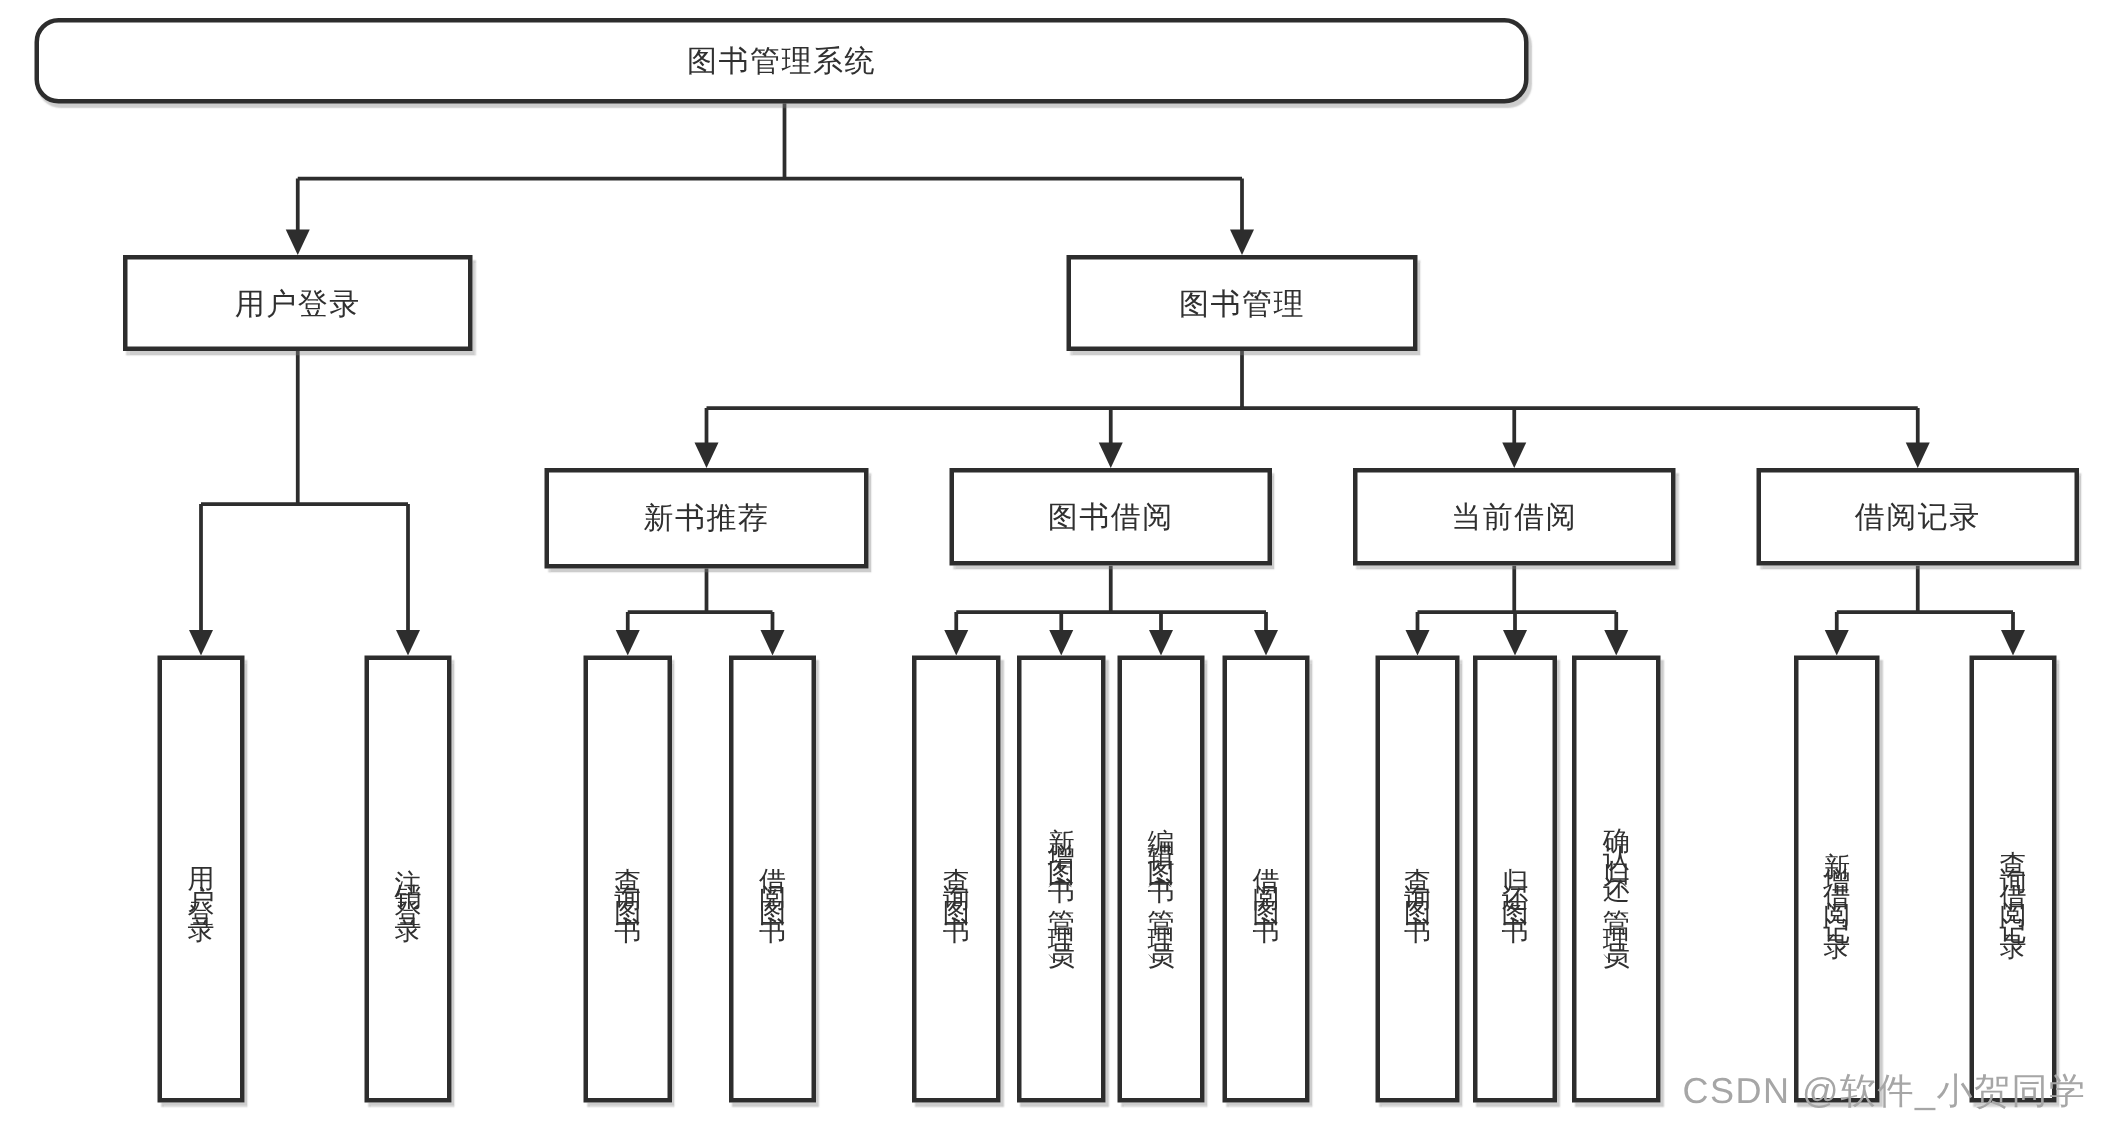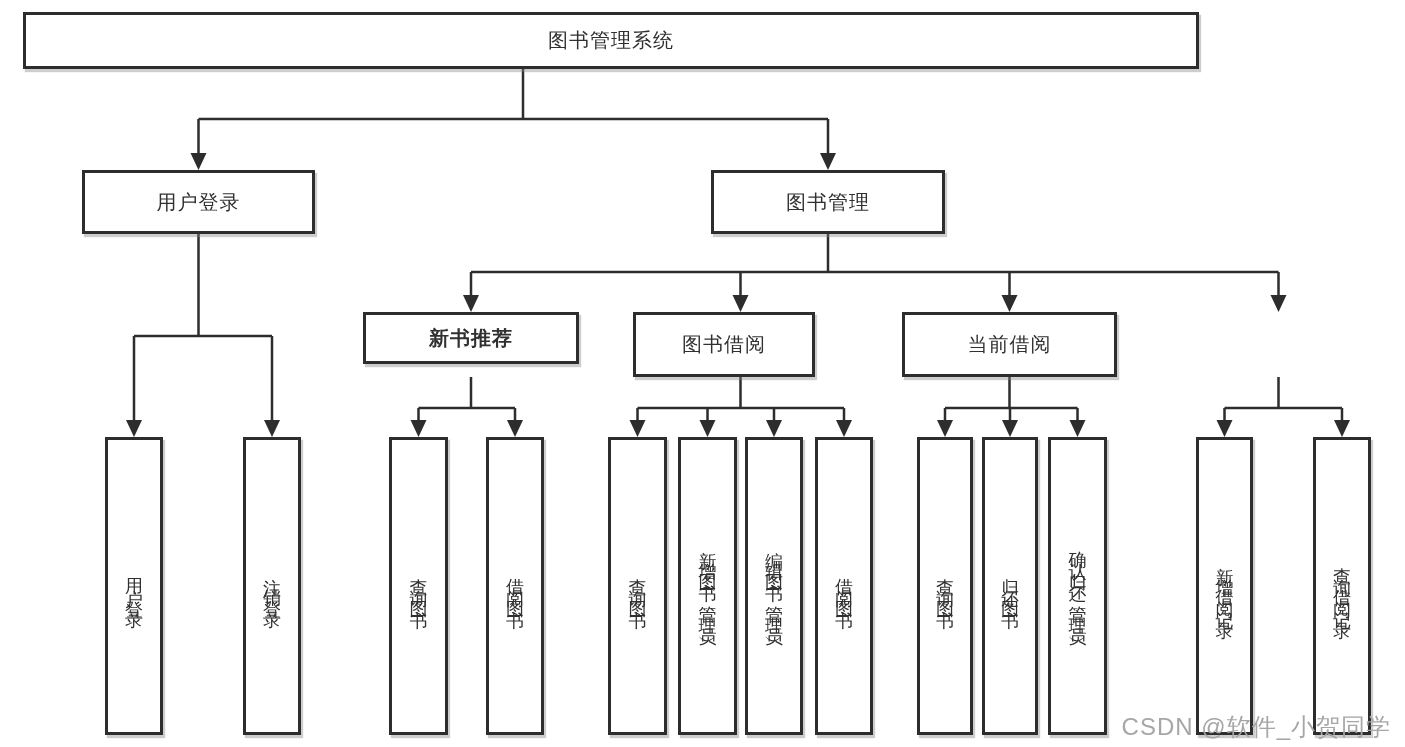--- a/index.html
+++ b/index.html
@@ -111,28 +111,29 @@
       <polygon points="766,420 782,420 774,437"></polygon>
       <polygon points="836,420 852,420 844,437"></polygon>
       <polygon points="937,420 953,420 945,437"></polygon>
       <polygon points="1002,420 1018,420 1010,437"></polygon>
       <polygon points="1069.5,420 1085.5,420 1077.5,437"></polygon>
       <polygon points="1216.5,420 1232.5,420 1224.5,437"></polygon>
       <polygon points="1334,420 1350,420 1342,437"></polygon>
     </g>
   </svg>
 
-  <div class="node hnode" style="left:23px; top:12px; width:1176px; height:57px;">图书管理系统</div>
+  <div class="node hnode" style="left:23px; top:12px; width:996px; height:57px;border-radius:16px;">图书管理系统</div>
 
   <div class="node hnode" style="left:82px; top:170px; width:233px; height:64px;">用户登录</div>
   <div class="node hnode" style="left:711px; top:170px; width:234px; height:64px;">图书管理</div>
 
-  <div class="node hnode" style="left:363px; top:312px; width:216px; height:52px;font-weight:bold;">新书推荐</div>
-  <div class="node hnode" style="left:633px; top:312px; width:182px; height:65px;">图书借阅</div>
+  <div class="node hnode" style="left:363px; top:312px; width:216px; height:67px;">新书推荐</div>
+  <div class="node hnode" style="left:633px; top:312px; width:215px; height:65px;">图书借阅</div>
   <div class="node hnode" style="left:902px; top:312px; width:215px; height:65px;font-family:Liberation Mono, monospace;">当前借阅</div>
+  <div class="node hnode" style="left:1171px; top:312px; width:215px; height:65px;">借阅记录</div>
 
   <div class="node vnode" style="left:105px; top:437px; width:58px; height:298px;">用户登录</div>
   <div class="node vnode" style="left:243px; top:437px; width:58px; height:298px;">注销登录</div>
 
   <div class="node vnode" style="left:389px; top:437px; width:59px; height:298px;">查询图书</div>
   <div class="node vnode" style="left:486px; top:437px; width:58px; height:298px;">借阅图书</div>
 
   <div class="node vnode" style="left:608px; top:437px; width:59px; height:298px;">查询图书</div>
   <div class="node vnode" style="left:678px; top:437px; width:59px; height:298px;">新增图书（管理员）</div>
   <div class="node vnode" style="left:745px; top:437px; width:58px; height:298px;">编辑图书（管理员）</div>

